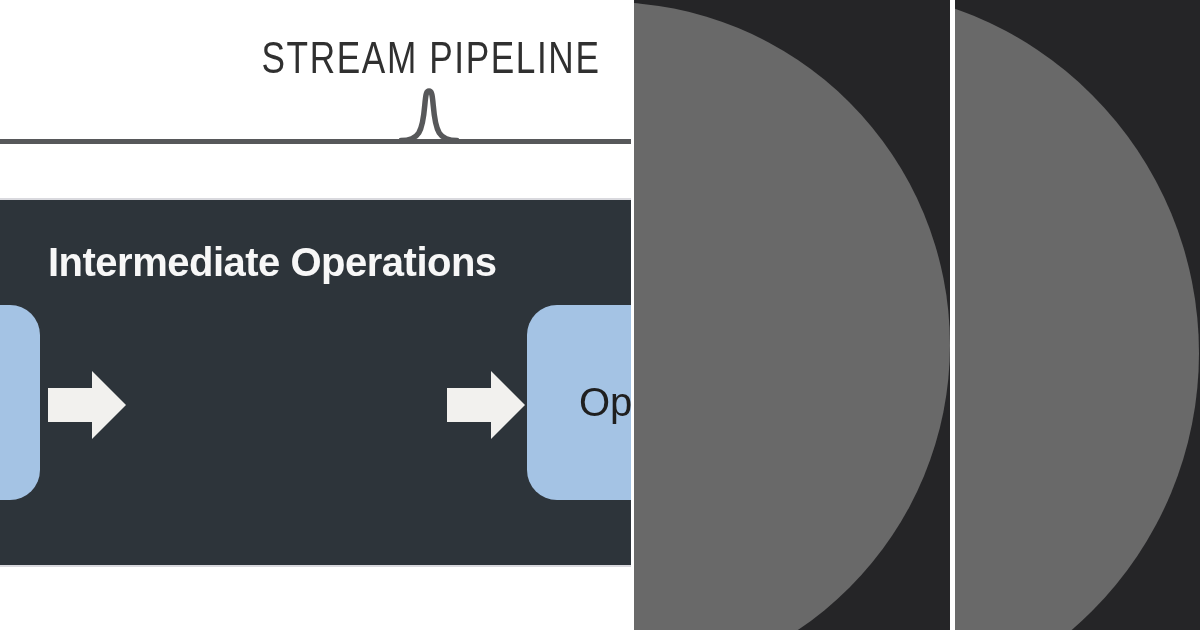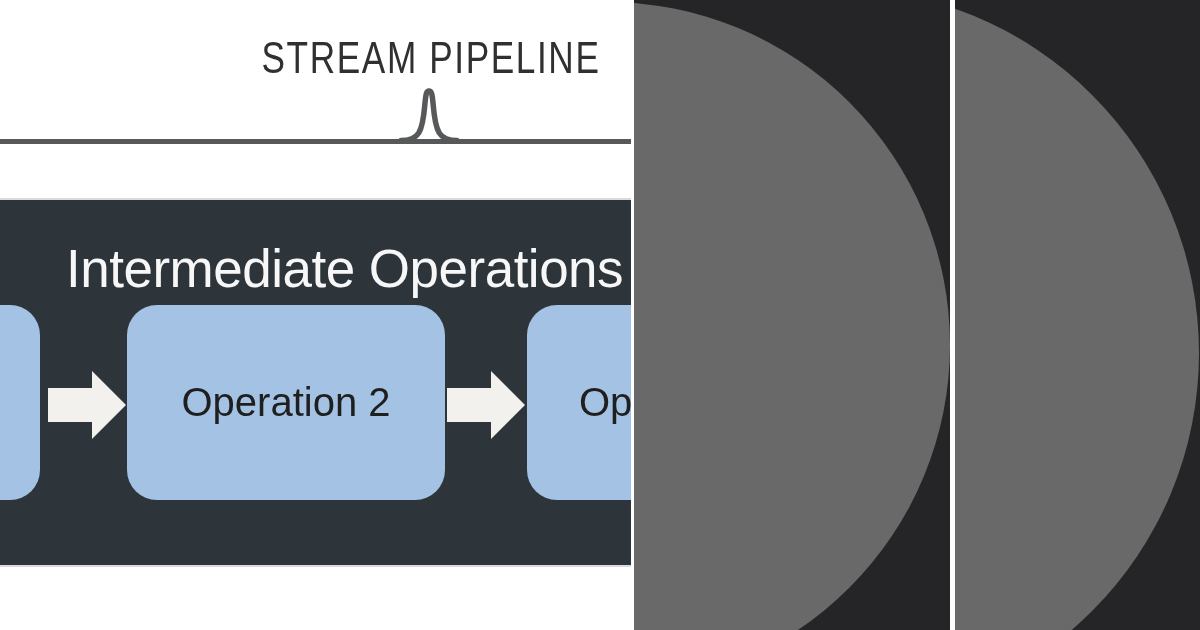--- a/index.html
+++ b/index.html
@@ -35,22 +35,22 @@
   .brace-peak{position:absolute;left:399px;top:85px;width:60px;height:60px;}
   .brace-peak path{stroke:var(--c-brace_gray);stroke-width:5.5;fill:none;stroke-linecap:round;}
 
   .dark-box{
     position:absolute;left:0;top:198px;width:631px;height:369px;
     background:var(--c-slate_box);
     border-top:2px solid var(--c-box_edge_light);
     border-bottom:2px solid var(--c-box_edge_light);
   }
   .section-label{
-    position:absolute;left:66px;top:242px;
-    font-size:53px;font-weight:400;letter-spacing:-0.5px;
+    position:absolute;left:48px;top:242px;
+    font-size:40px;font-weight:700;letter-spacing:-0.5px;
     color:var(--c-section_label_ink);line-height:1;white-space:nowrap;
   }
 
   .op-box{
     position:absolute;top:305px;height:195px;border-radius:30px;
     background:var(--c-operation_blue);
     display:flex;align-items:center;justify-content:center;
     font-size:40px;color:var(--c-operation_ink);white-space:nowrap;
   }
   .op-box.left{left:-280px;width:320px;}
@@ -90,23 +90,20 @@
     <div class="dark-box"></div>
 
     <div class="section-label">Intermediate Operations</div>
 
     <div class="op-box left"></div>
 
     <svg class="flow-arrow first" viewBox="0 0 78 68" aria-hidden="true">
       <polygon points="0,17 44,17 44,0 78,34 44,68 44,51 0,51"></polygon>
     </svg>
 
-    <div class="op-box center">
-      <span>Operation 2</span>
-    </div>
 
     <svg class="flow-arrow second" viewBox="0 0 78 68" aria-hidden="true">
       <polygon points="0,17 44,17 44,0 78,34 44,68 44,51 0,51"></polygon>
     </svg>
 
     <div class="op-box right">
       <span>Op</span>
     </div>
 
   </div>

